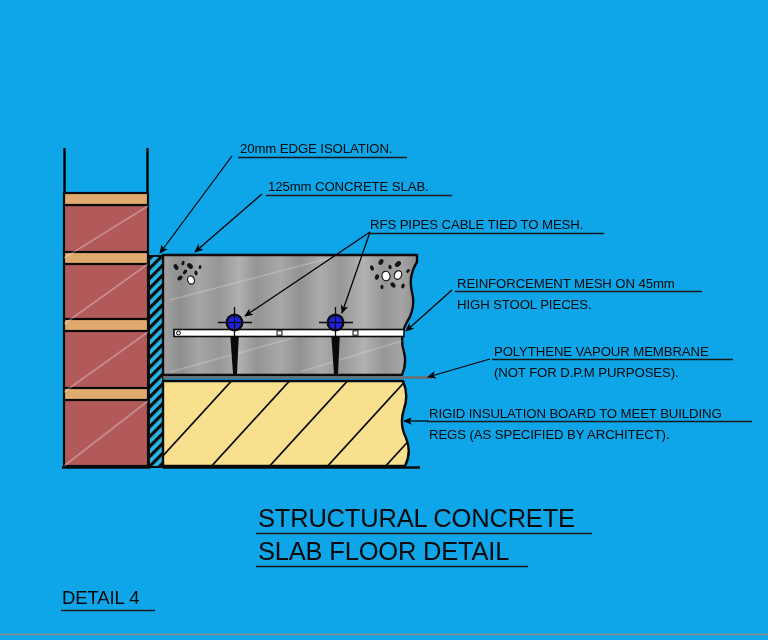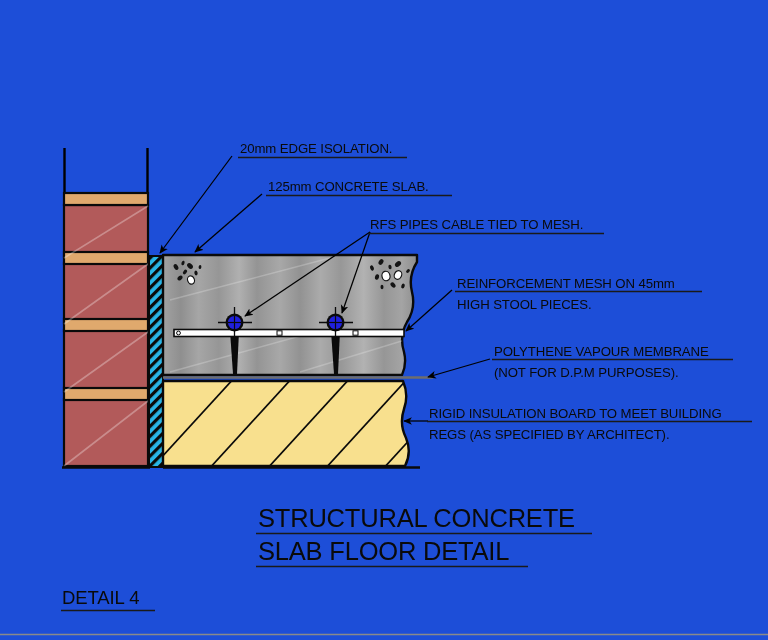--- a/index.html
+++ b/index.html
@@ -10,21 +10,21 @@
   body {
     width: 768px;
     height: 640px;
     overflow: hidden;
     font-family: "Liberation Sans", sans-serif;
   }
   #stage {
     position: relative;
     width: 768px;
     height: 640px;
-    background: #1d4ed8;
+    background: #0ea5e9;
   }
   svg#drawing {
     position: absolute;
     left: 0;
     top: 0;
     width: 768px;
     height: 640px;
     display: block;
   }
   .anno-text {

